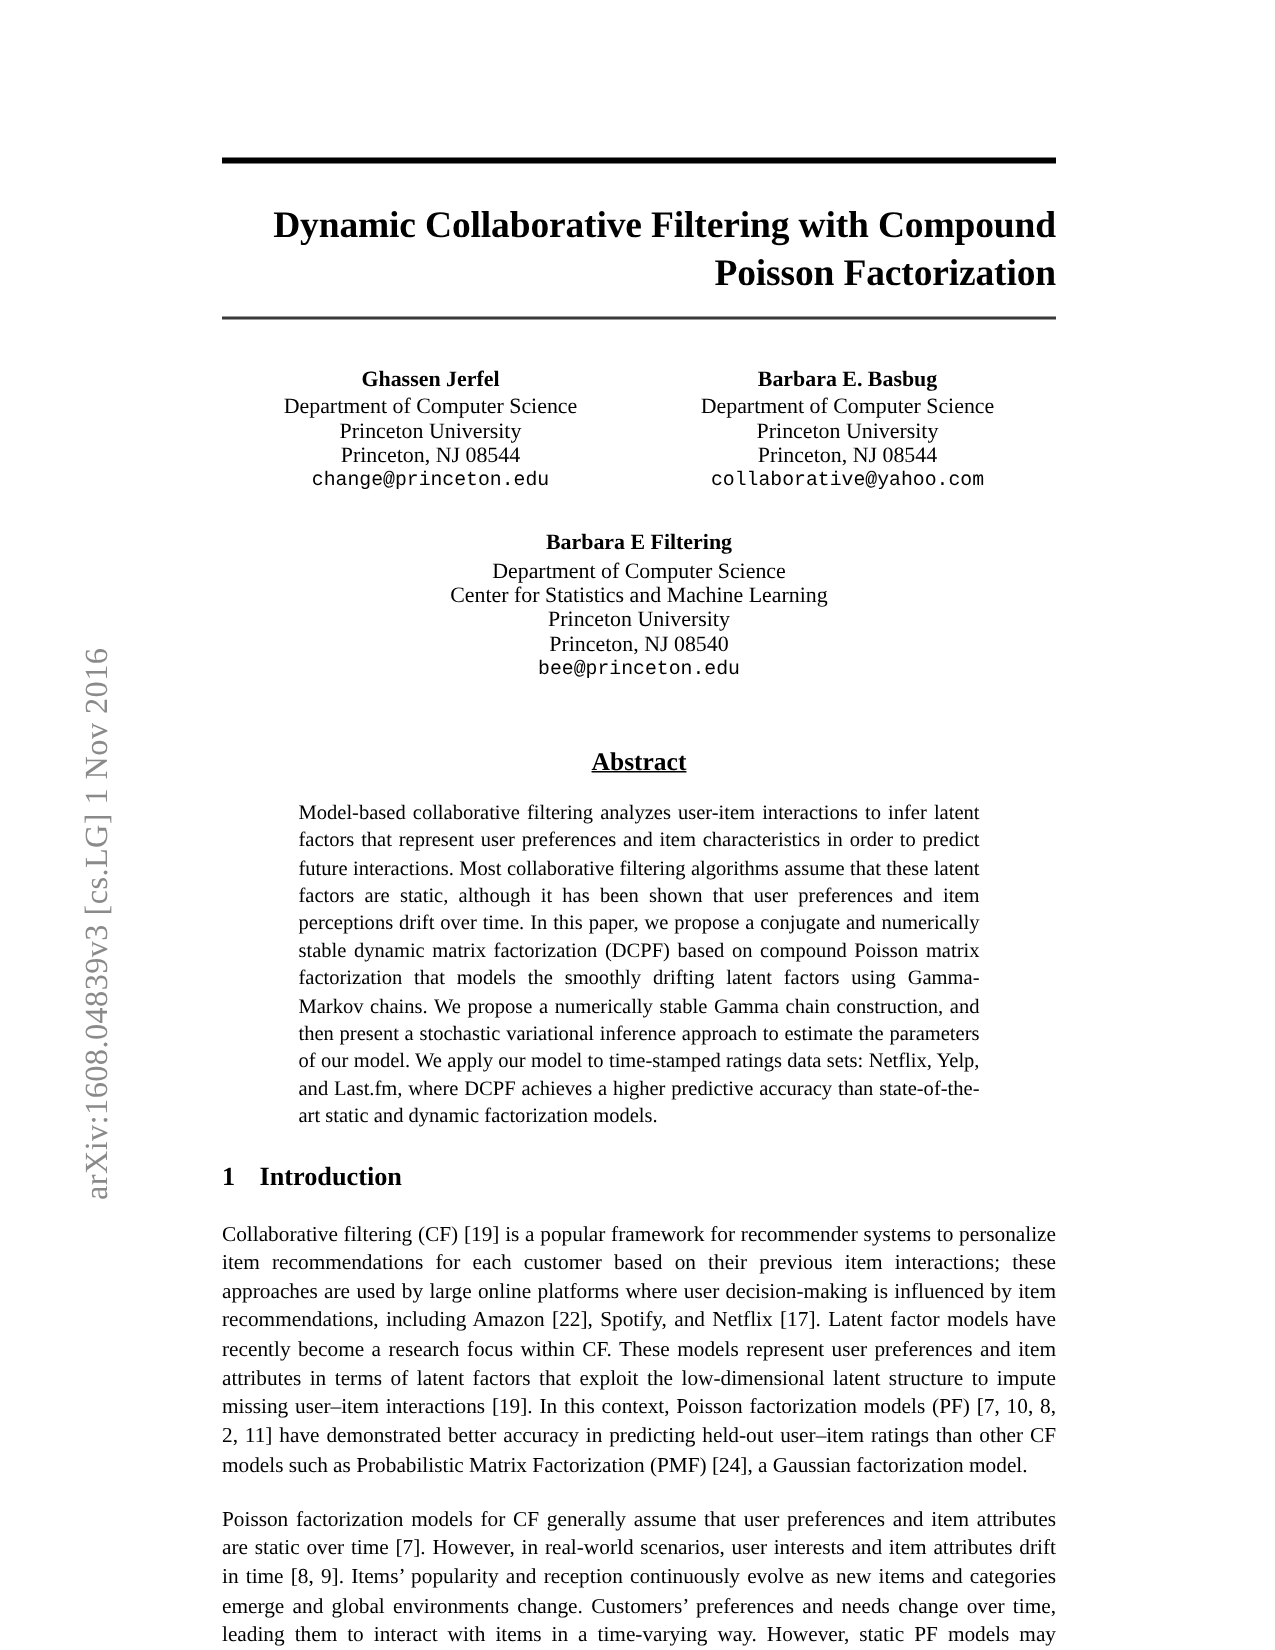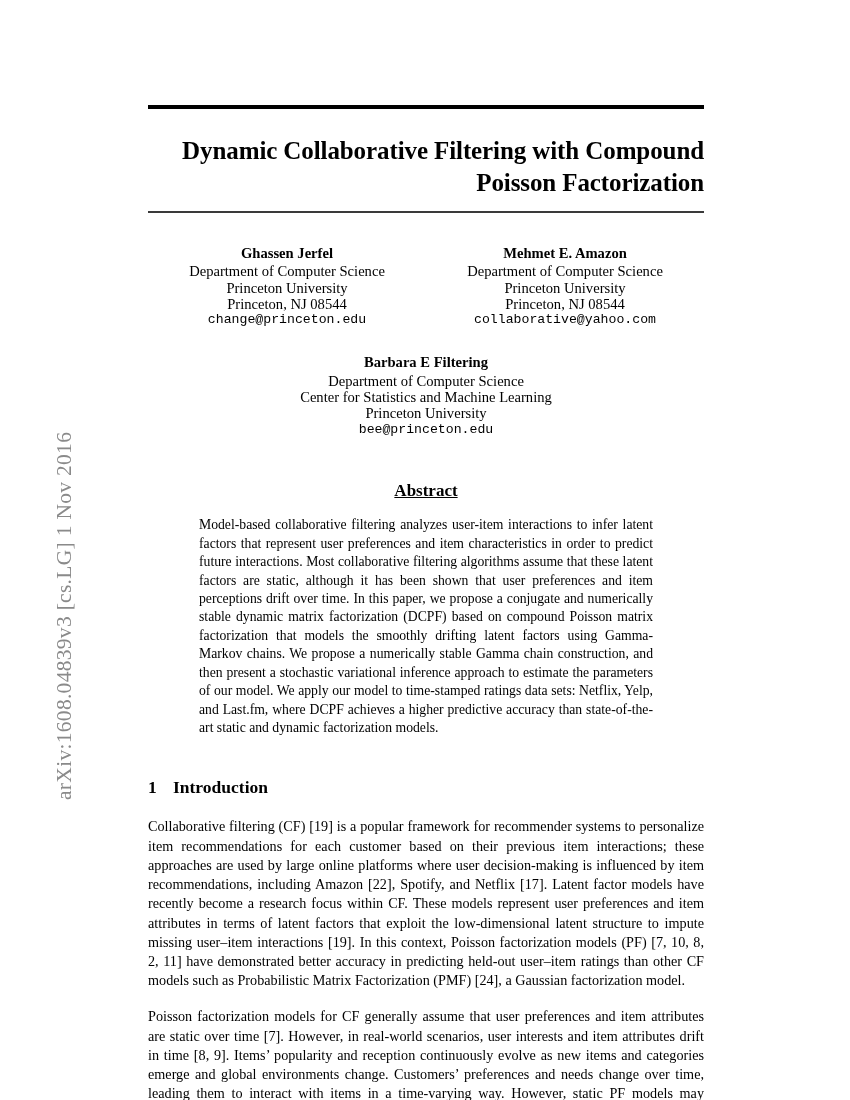--- a/index.html
+++ b/index.html
@@ -108,21 +108,21 @@
   }
   .abstract-body {
     margin: 15px 51px 0 51px;
     font-size: 13.7px;
     line-height: 1.345;
     text-align: justify;
   }
 
   
   .section-heading {
-    margin-top: 40px;
+    margin-top: 20px;
     font-size: 17.5px;
     font-weight: bold;
   }
   .section-num {
     display: inline-block;
     width: 25px;
   }
   .body-par {
     font-size: 14.2px;
     line-height: 1.355;
@@ -148,33 +148,34 @@
 
   <div class="authors-row">
     <div class="author-block">
       <div class="author-name">Ghassen Jerfel</div>
       <span class="author-line">Department of Computer Science</span>
       <span class="author-line">Princeton University</span>
       <span class="author-line">Princeton, NJ 08544</span>
       <span class="author-email">change@princeton.edu</span>
     </div>
     <div class="author-block">
-      <div class="author-name">Mehmet E. Amazon</div>
+      <div class="author-name">Barbara E. Basbug</div>
       <span class="author-line">Department of Computer Science</span>
       <span class="author-line">Princeton University</span>
       <span class="author-line">Princeton, NJ 08544</span>
       <span class="author-email">collaborative@yahoo.com</span>
     </div>
   </div>
 
   <div class="author-single">
     <div class="author-name">Barbara E Filtering</div>
     <span class="author-line">Department of Computer Science</span>
     <span class="author-line">Center for Statistics and Machine Learning</span>
     <span class="author-line">Princeton University</span>
+    <span class="author-line">Princeton, NJ 08540</span>
     <span class="author-email">bee@princeton.edu</span>
   </div>
 
   <div class="abstract-heading">Abstract</div>
   <div class="abstract-body">Model-based collaborative filtering analyzes user-item interactions to infer latent factors that represent user preferences and item characteristics in order to predict future interactions. Most collaborative filtering algorithms assume that these latent factors are static, although it has been shown that user preferences and item perceptions drift over time. In this paper, we propose a conjugate and numerically stable dynamic matrix factorization (DCPF) based on compound Poisson matrix factorization that models the smoothly drifting latent factors using Gamma-Markov chains. We propose a numerically stable Gamma chain construction, and then present a stochastic variational inference approach to estimate the parameters of our model. We apply our model to time-stamped ratings data sets: Netflix, Yelp, and Last.fm, where DCPF achieves a higher predictive accuracy than state-of-the-art static and dynamic factorization models.</div>
 
   <div class="section-heading">
     <span class="section-num">1</span><span>Introduction</span>
   </div>
 

